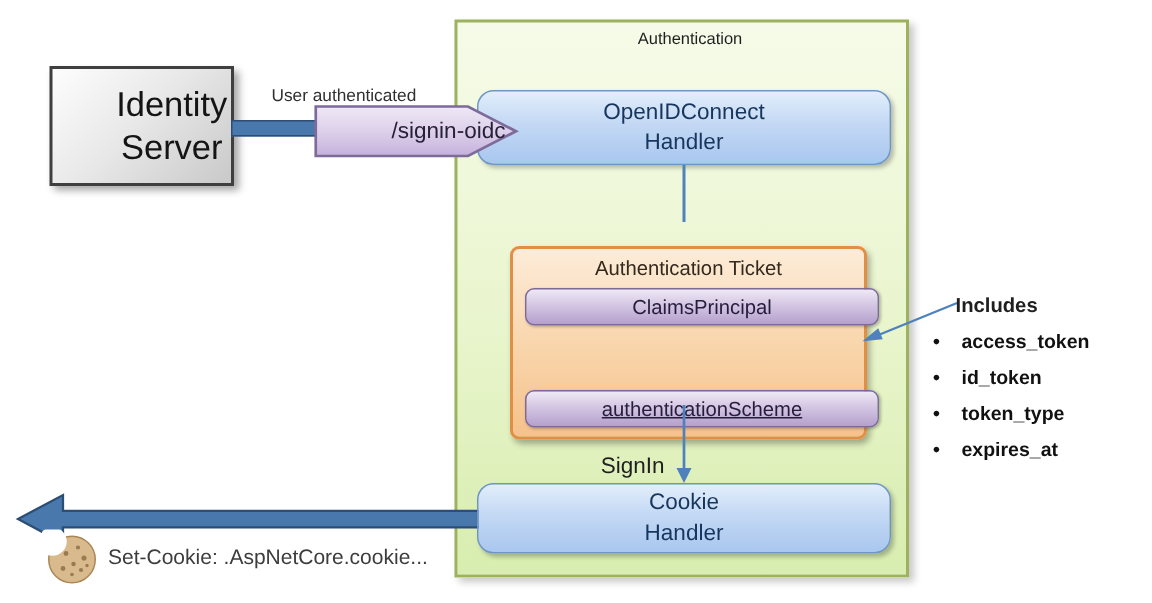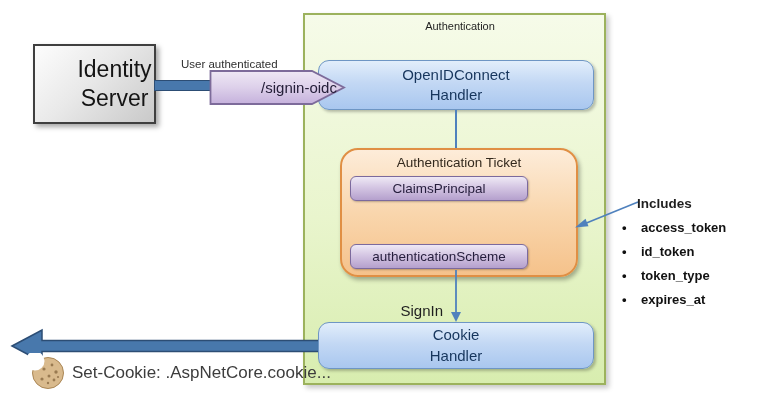--- a/index.html
+++ b/index.html
@@ -75,43 +75,43 @@
   .cookie-box { left: 318px; top: 322px; height: 47px; }
 
   
   .vline {
     left: 455px; top: 110px; width: 2px; height: 38px;
     background: #4f81bd;
   }
 
   
   .ticket-box {
-    left: 340px; top: 148px; width: 238px; height: 129px;
+    left: 340px; top: 164px; width: 238px; height: 129px;
     background: linear-gradient(#fdecd9, #f9d6ad 50%, #f5c28b);
     border: 2px solid #e08f44;
-    border-radius: 18px;
+    border-radius: 6px;
     box-shadow: 2px 3px 4px rgba(0,0,0,0.3);
   }
   .ticket-title {
     position: absolute; left: 0; top: 5px; width: 100%;
     text-align: center;
     font-size: 13.5px; color: #33291d;
   }
   .ticket-item {
-    position: absolute; left: 8px; width: 178px; height: 25px;
+    position: absolute; left: 8px; width: 236px; height: 25px;
     background: linear-gradient(#efe9f5, #d4c6e3 45%, #b5a0cd);
     border: 1.5px solid #7c6a9d;
     border-radius: 6px;
     box-shadow: 1px 1px 2px rgba(0,0,0,0.25);
     display: flex; align-items: center; justify-content: center;
     font-size: 13.5px; color: #251d3c;
   }
   .ticket-item-0 { top: 26px; }
   .ticket-item-1 { top: 60px; }
-  .ticket-item-2 { top: 94px; }
+  .ticket-item-2 { top: 94px; text-decoration: underline; }
 
   
   .includes-title {
     left: 637px; top: 196px;
     font-size: 13.5px; color: #1f1f1f; font-weight: bold;
   }
   .includes-list {
     left: 622px; top: 216px;
     list-style: none;
   }
@@ -128,21 +128,21 @@
   
   .signin-label {
     left: 385px; top: 302px; width: 58px;
     text-align: right;
     font-size: 15px; color: #1f1f1f;
   }
 
   
   .set-cookie-text {
     left: 72px; top: 363px;
-    font-size: 17px; color: #3d3d3d; text-align: center;
+    font-size: 14px; color: #3d3d3d; text-align: center;
   }
 
   svg { display: block; }
 </style>
 </head>
 <body>
 
 <div class="stage">
 
   <div class="abs auth-container"></div>

